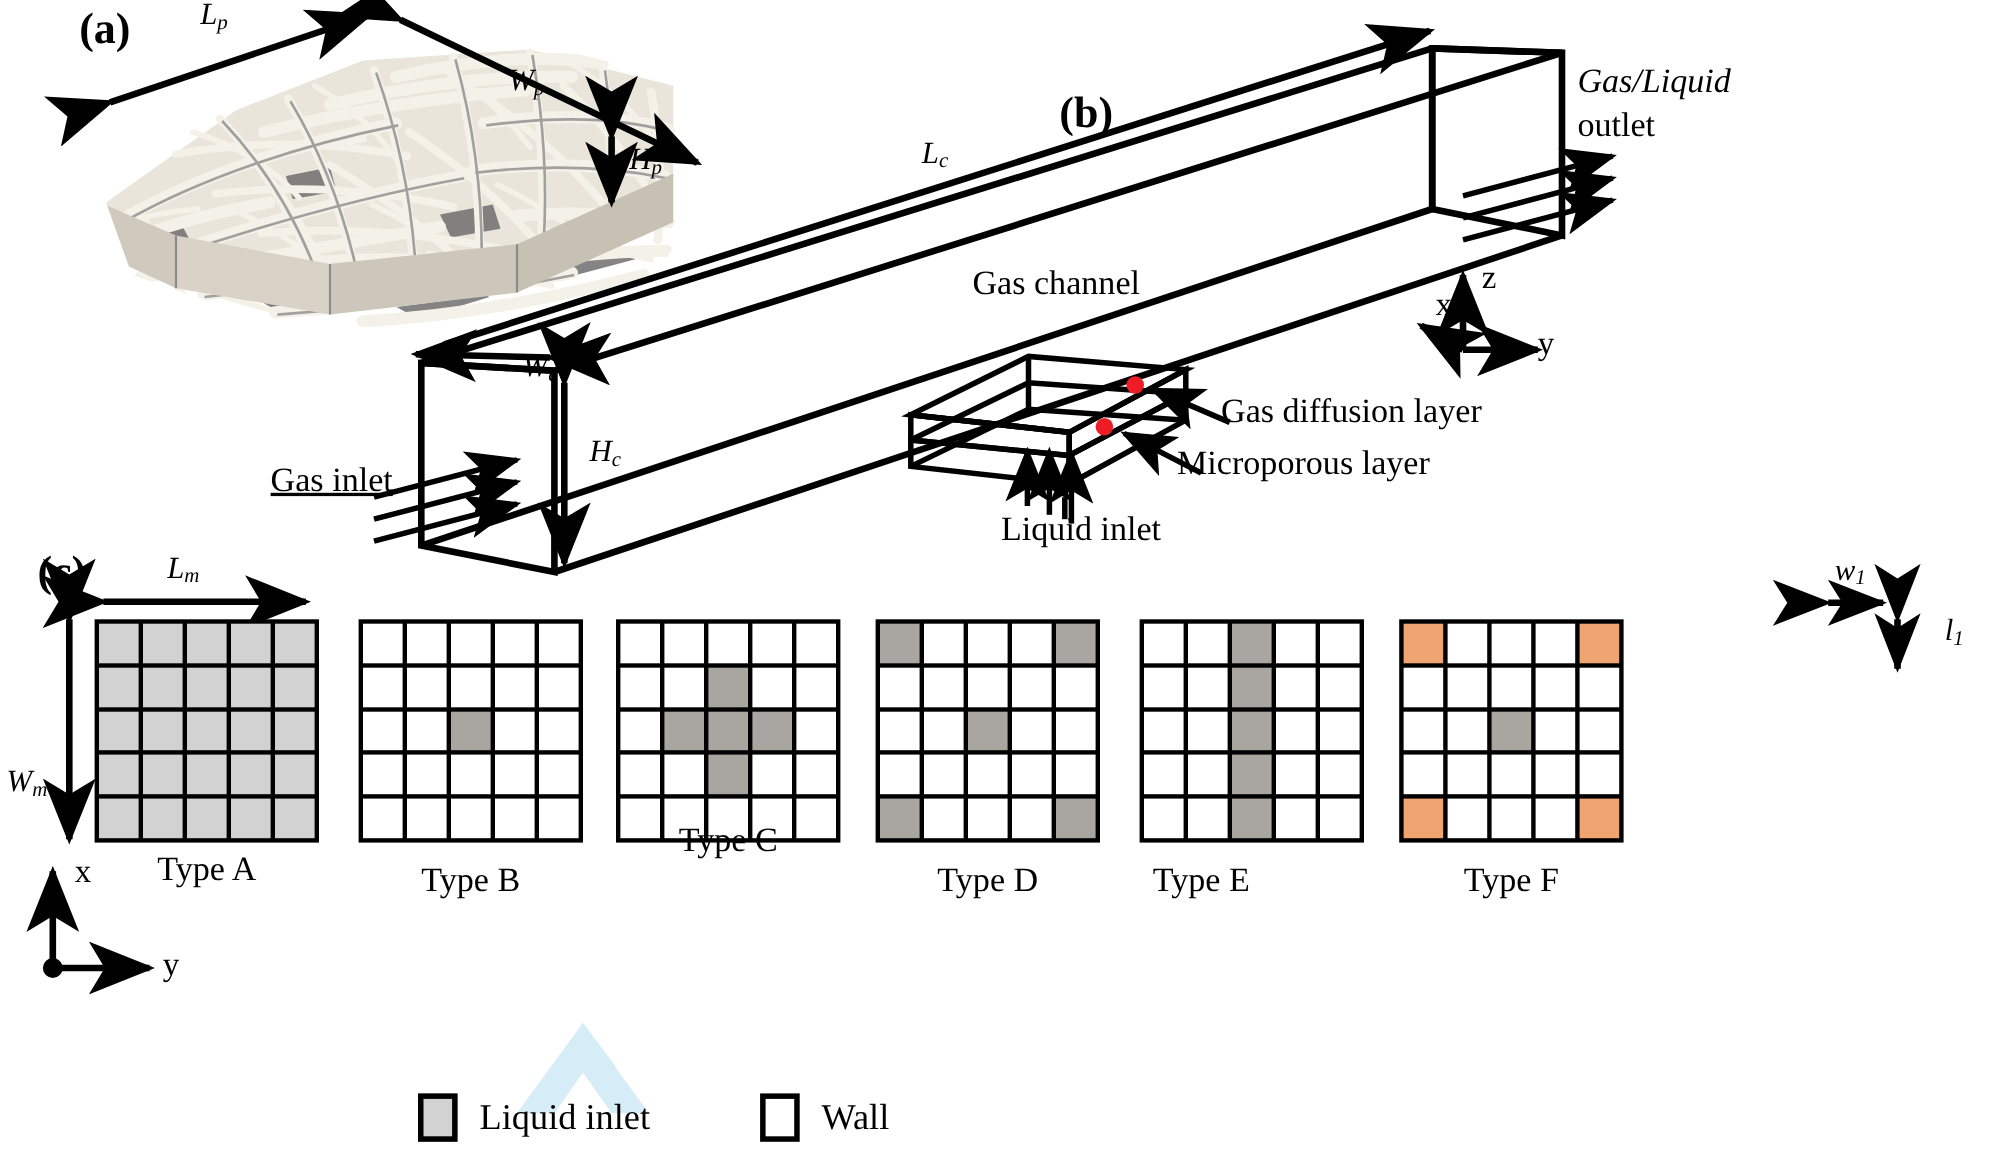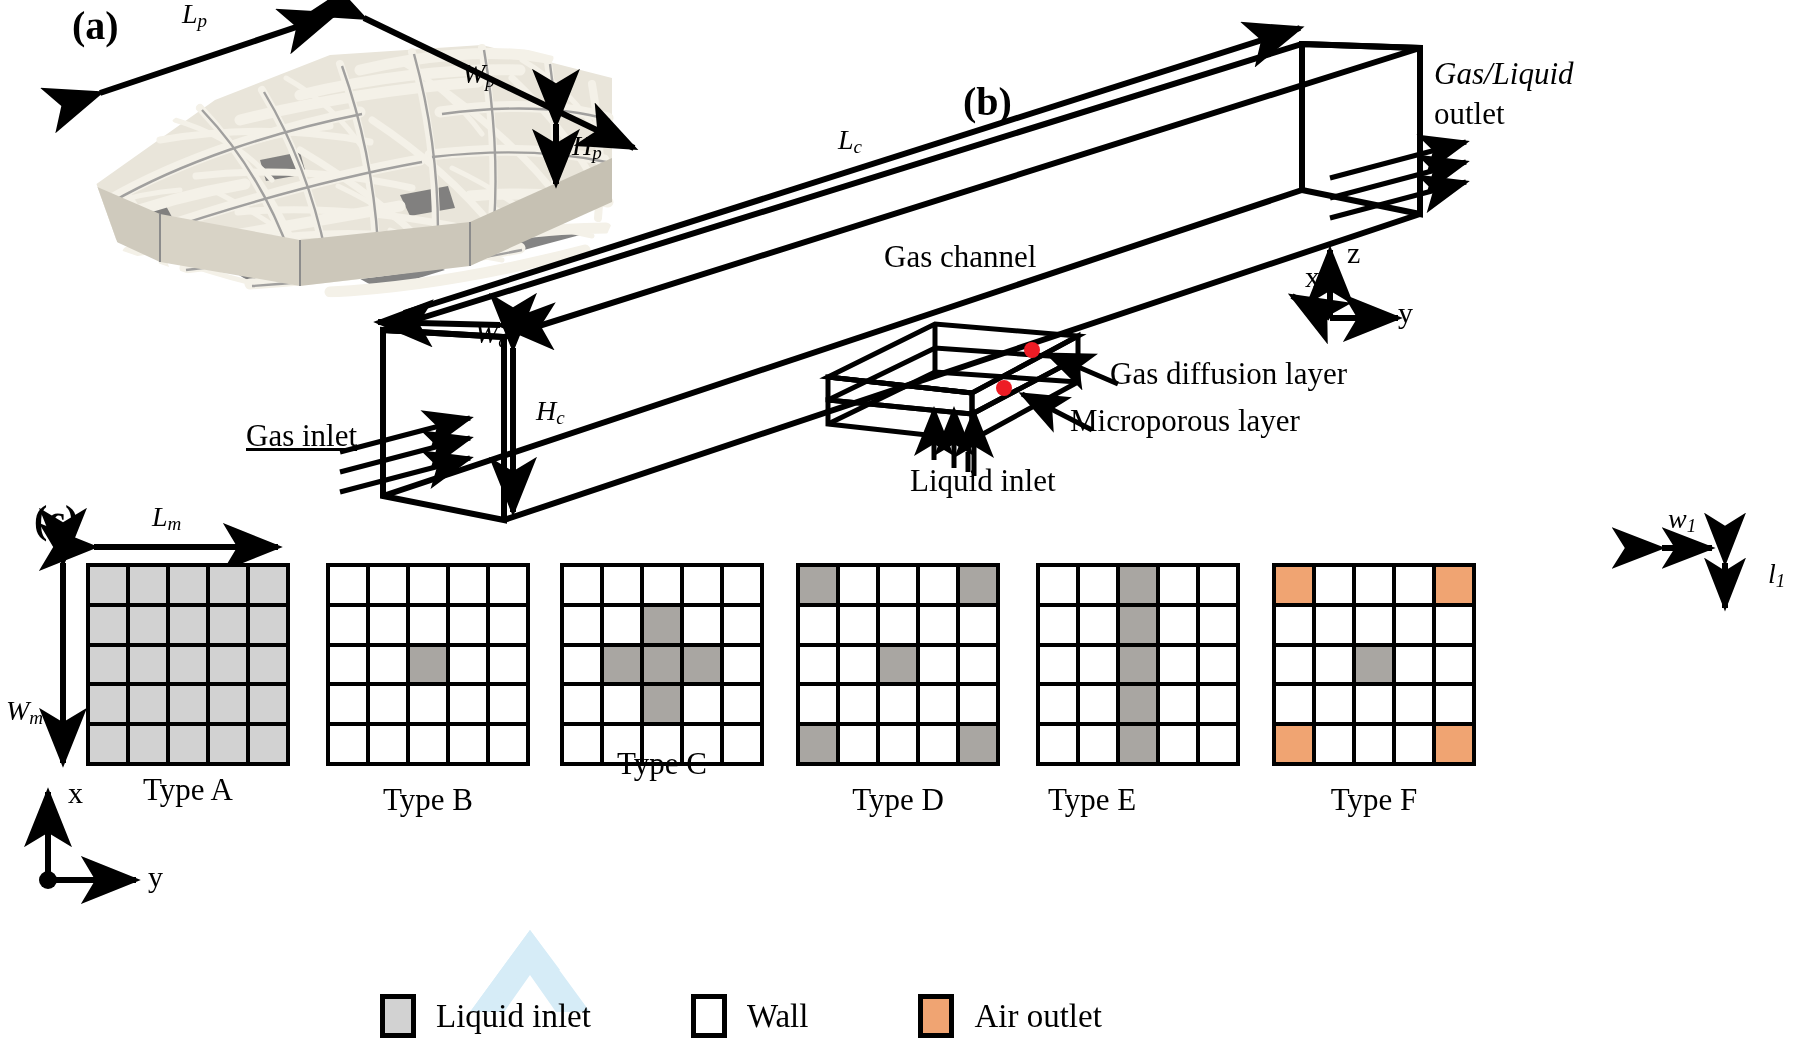--- a/index.html
+++ b/index.html
@@ -495,19 +495,15 @@
       <div class="lg-item">
         <div class="sw liq" style="background: rgb(210, 210, 210);"></div>
         <div class="lg-txt">Liquid inlet</div>
       </div>
       <div style="width: 100px;"></div>
       <div class="lg-item">
         <div class="sw wall" style="background: rgb(255, 255, 255);"></div>
         <div class="lg-txt">Wall</div>
       </div>
       <div style="width: 110px;"></div>
-      <div class="lg-item">
-        <div class="sw air" style="background: rgb(240, 164, 114);"></div>
-        <div class="lg-txt">Air outlet</div>
-      </div>
     </div>
 
 </div>
 
 </body></html>

